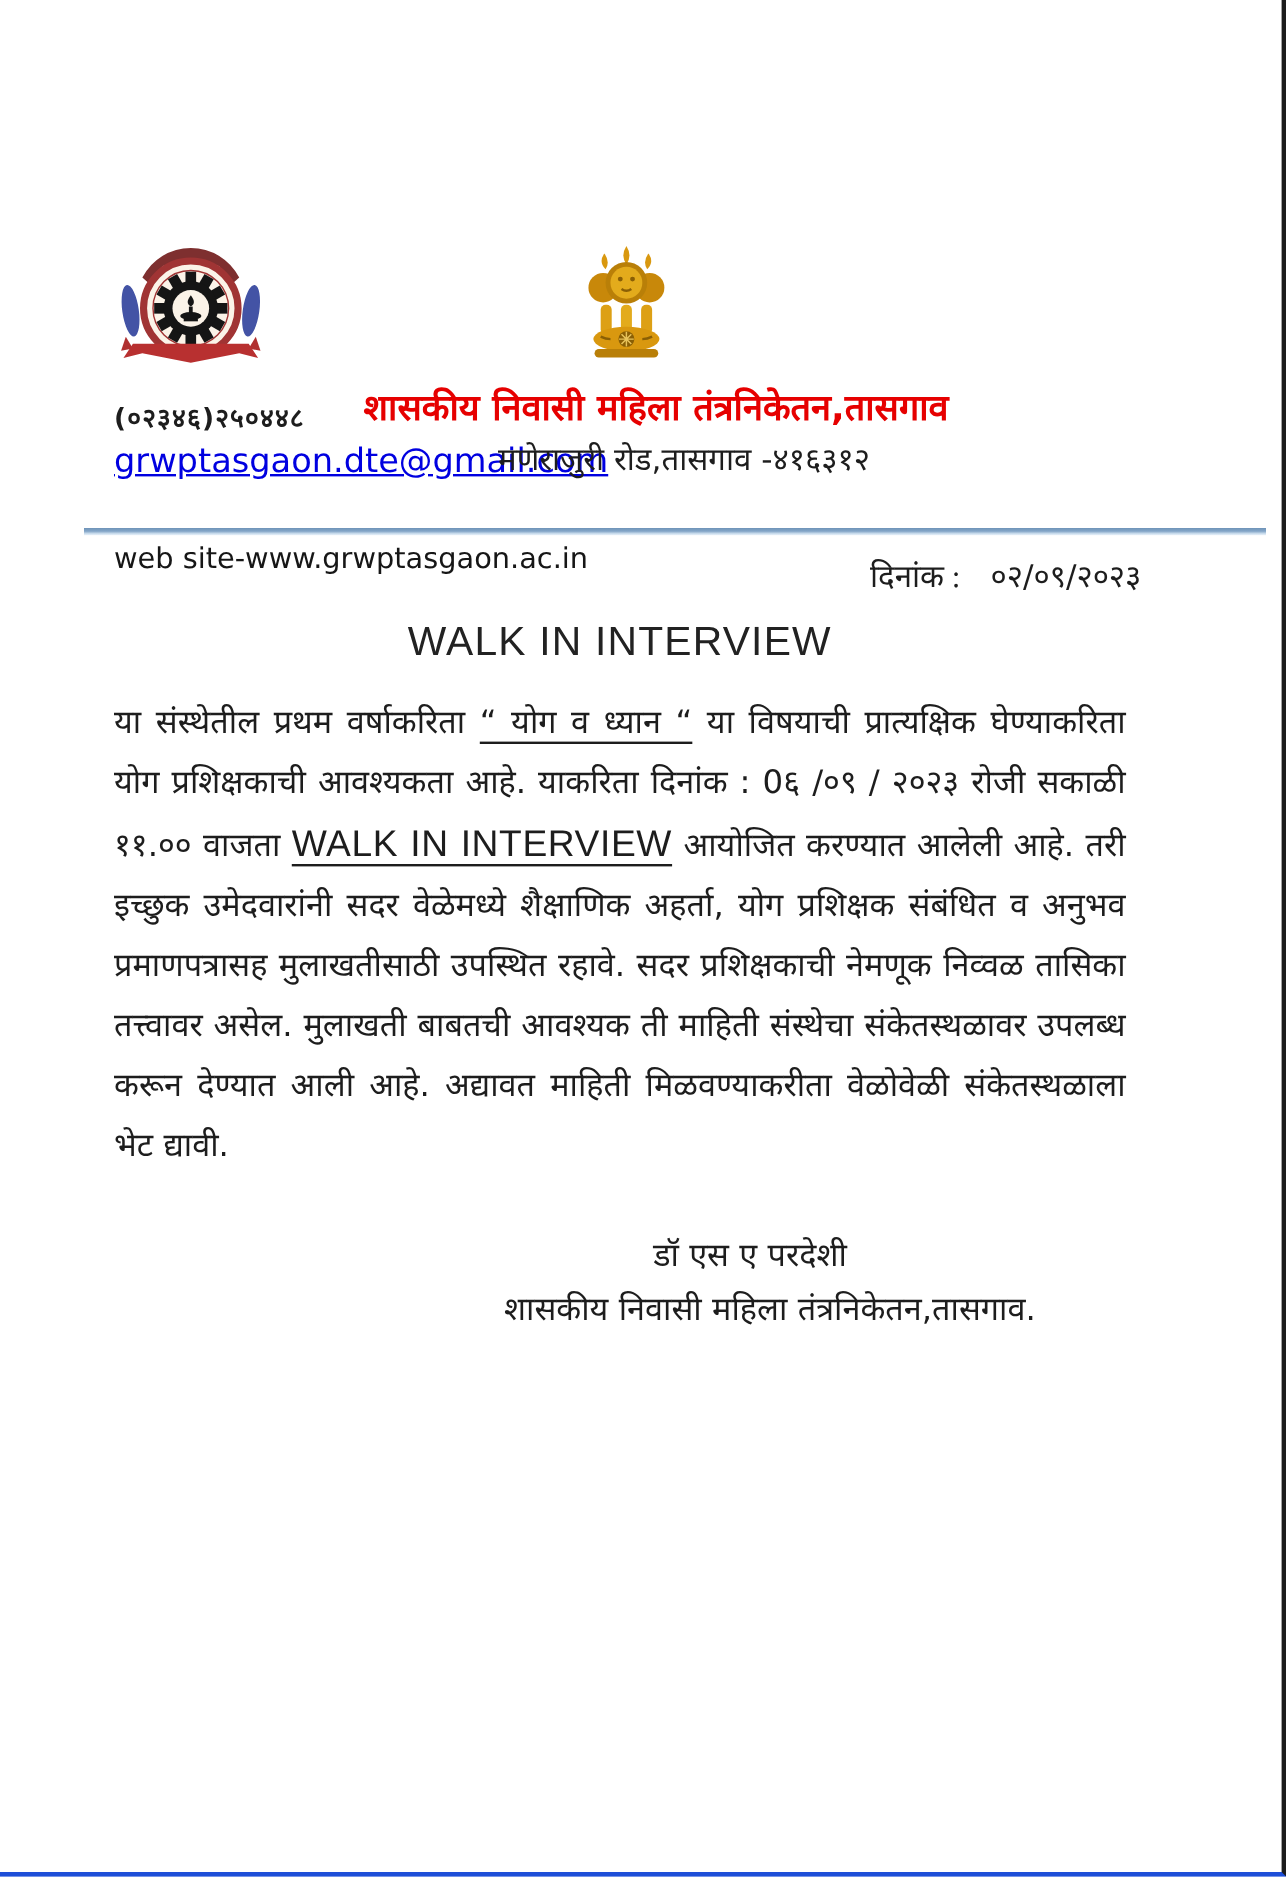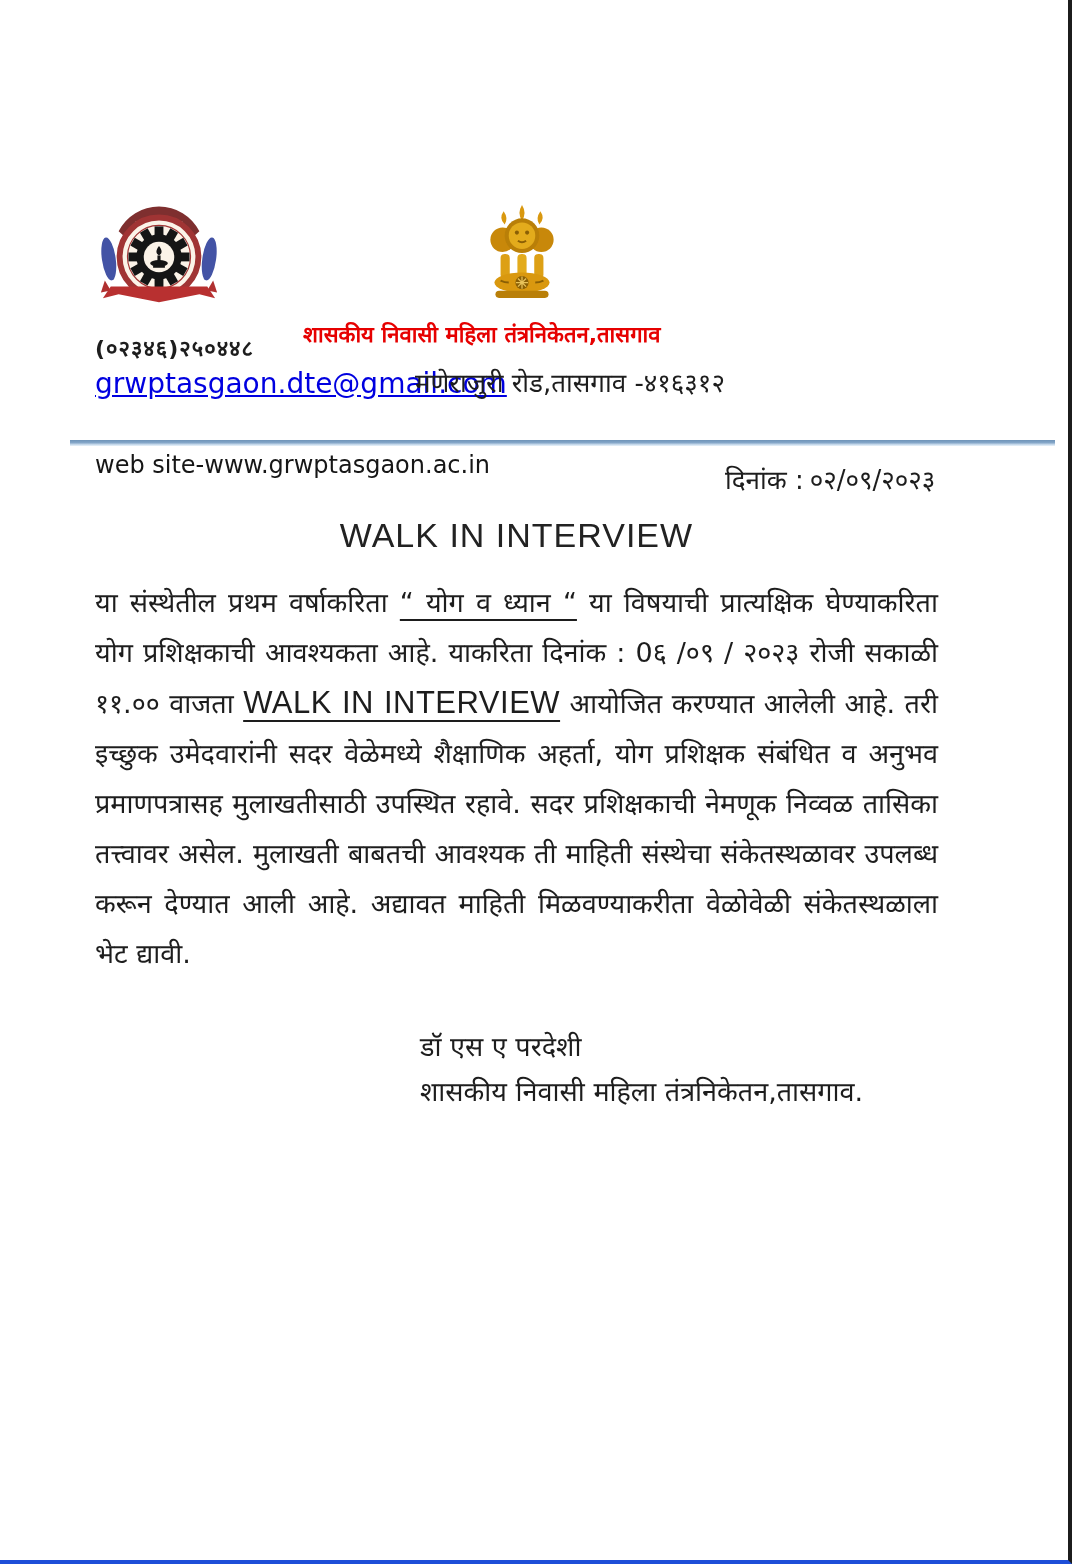--- a/index.html
+++ b/index.html
@@ -12,41 +12,41 @@
     border-bottom:4px solid #1d4ed8;
     font-family:"DejaVu Sans", sans-serif;
     color:#1d1d1d;
     overflow:hidden;
   }
   .abs{position:absolute;}
   
   .logo-left{left:95px;top:197px;width:128px;height:112px;}
   .emblem-right{left:488px;top:203px;width:68px;height:100px;}
   .phone{left:95px;top:332px;font-size:22px;font-weight:700;letter-spacing:1px;}
-  .inst-name{left:303px;top:318px;font-size:22px;font-weight:700;color:#e60000;white-space:nowrap;}
+  .inst-name{left:303px;top:318px;font-size:30px;font-weight:700;color:#e60000;white-space:nowrap;}
   .email{left:95px;top:367px;font-size:28px;color:#0000e0;text-decoration:underline;cursor:pointer;}
   .address{left:415px;top:364px;font-size:26px;white-space:nowrap;}
   .website{left:95px;top:403px;font-size:24px;color:#161616;margin-top:48px;}
   .divider{left:70px;top:440px;width:985px;height:6px;
     background:linear-gradient(to bottom,#6e93b8 0%,#84a6c8 45%,#cfe0ef 80%,#e8f1f9 100%);}
   
   .ref-no{left:95px;top:461px;font-size:26px;white-space:nowrap;}
   .ref-date{left:725px;top:461px;font-size:26px;white-space:nowrap;}
-  .ref-date .lbl{margin-right:6px;}
+  .ref-date .lbl{margin-right:25px;font-family:Liberation Serif, serif;}
   
   .main-title{left:95px;top:516px;width:843px;text-align:center;
     font-family:"Liberation Sans", sans-serif;font-size:34px;font-weight:400;
     letter-spacing:1px;color:#222;}
   
   .notice-body{left:95px;top:578px;width:843px;font-size:27px;line-height:50px;
     text-align:justify;color:#1d1d1d;}
   .notice-body .u{text-decoration:underline;text-decoration-thickness:2px;text-underline-offset:7px;}
   .notice-body .walkin{font-family:"Liberation Sans", sans-serif;font-size:31px;letter-spacing:0.5px;}
   
-  .sign-block{left:420px;top:1024px;width:410px;
+  .sign-block{left:420px;top:1024px;width:410px;text-align:center;
     font-size:27px;line-height:45px;white-space:nowrap;}
   .sign-block div{white-space:nowrap;}
 </style>
 </head>
 <body>
 
 <div class="page">
 
   <svg class="abs logo-left" viewBox="0 0 130 112" xmlns="http://www.w3.org/2000/svg">
 

